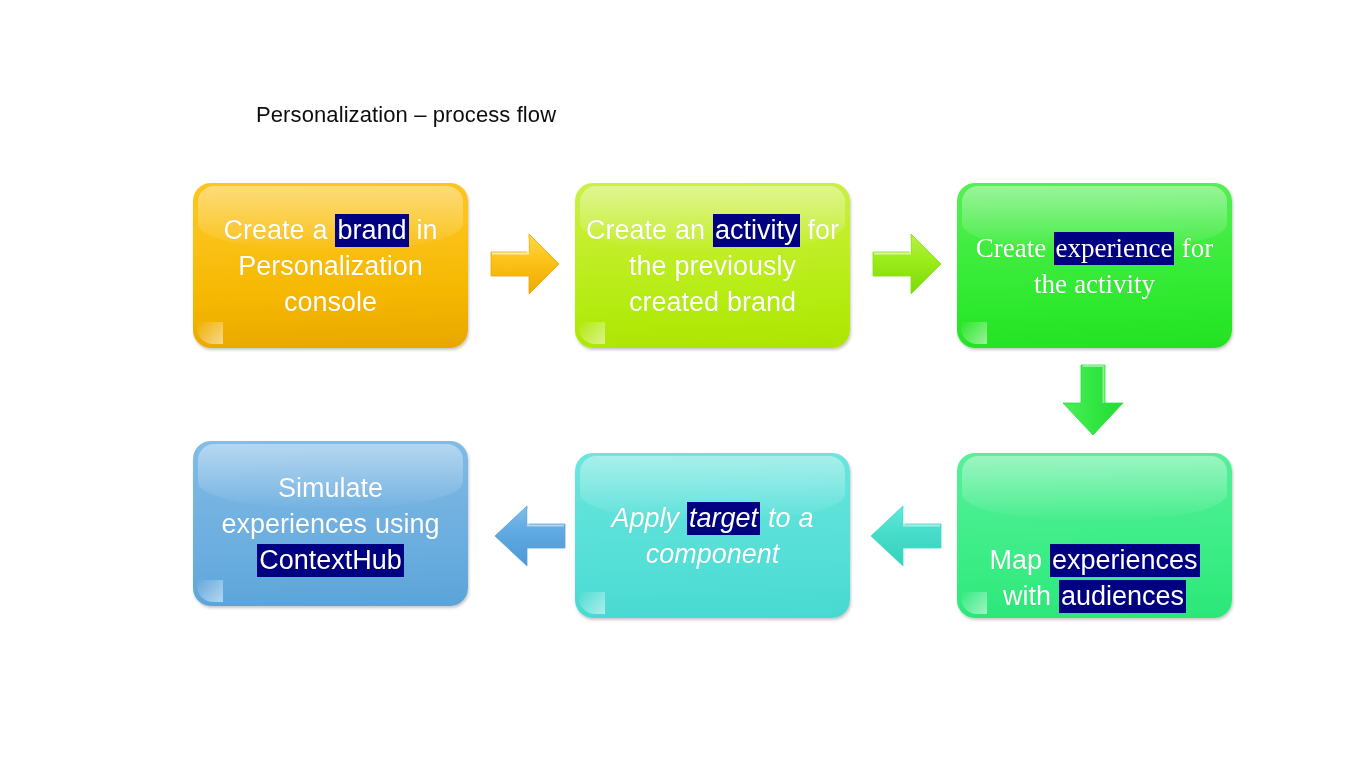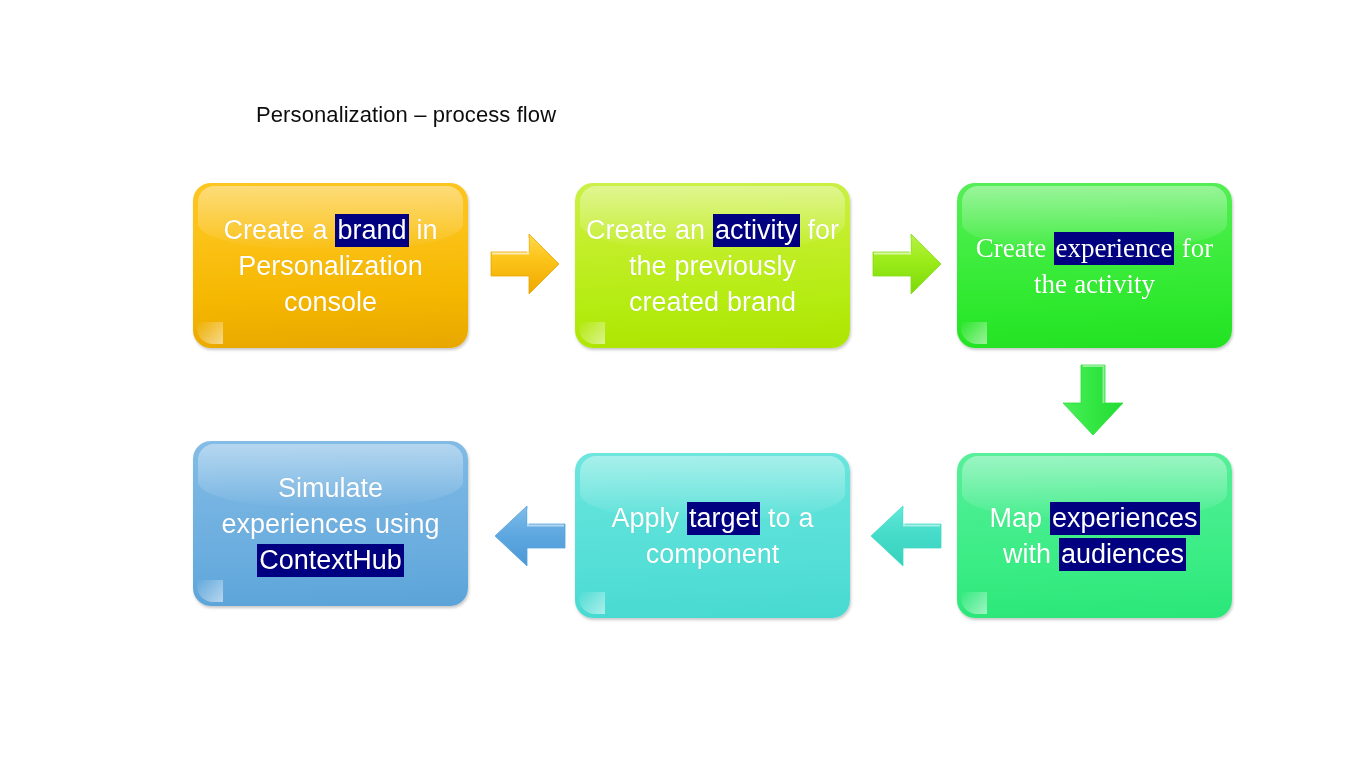--- a/index.html
+++ b/index.html
@@ -96,40 +96,41 @@
   .box-activity {
     background: linear-gradient(178deg, #ccf049 0%, #c4ee2c 32%, #b5ec12 70%, #aee400 100%);
     align-items: center;
   }
   .box-experience {
     background: linear-gradient(178deg, #57ee57 0%, #44ed44 32%, #2ee92e 72%, #22e122 100%);
     font-family: Liberation Serif, serif;
   }
   .box-map {
     background: linear-gradient(178deg, #59ef9b 0%, #48ee8f 32%, #37ec82 72%, #2ae678 100%);
+    align-items: flex-end;
   }
   .box-target {
     background: linear-gradient(178deg, #6ee6de 0%, #5fe2da 32%, #52ded6 72%, #47d9d1 100%);
   }
   .box-simulate {
     background: linear-gradient(178deg, #84bde6 0%, #76b4e2 32%, #68acde 72%, #5ba3d8 100%);
   }
 
   
   .arrow {
     position: absolute;
   }
   .arrow svg { display: block; }
 
   
   #box-1 { left: 193px;  top: 183px; }
   #box-2 { left: 575px;  top: 183px; }
   #box-3 { left: 957px;  top: 183px; }
   #box-4 { left: 957px;  top: 453px; }
-  #box-5 { left: 575px;  top: 453px; }
+  #box-5 { left: 575px;  top: 453px; font-style: italic; }
   #box-6 { left: 193px;  top: 441px; justify-content: center; }
 
   #arrow-1 { left: 489px;  top: 231px; }
   #arrow-2 { left: 871px;  top: 231px; }
   #arrow-3 { left: 1060px; top: 363px; }
   #arrow-4 { left: 865px;  top: 503px; }
   #arrow-5 { left: 489px;  top: 503px; }
 </style>
 </head>
 <body>

